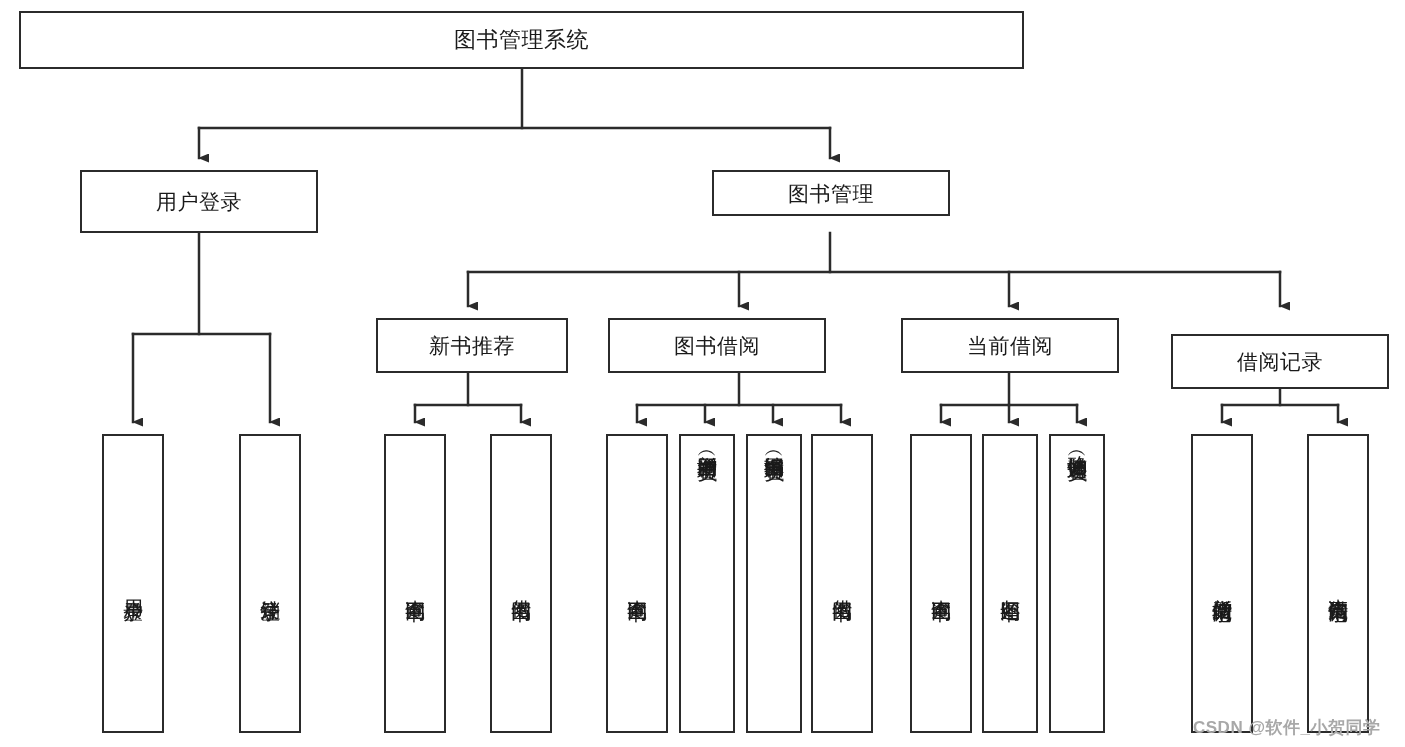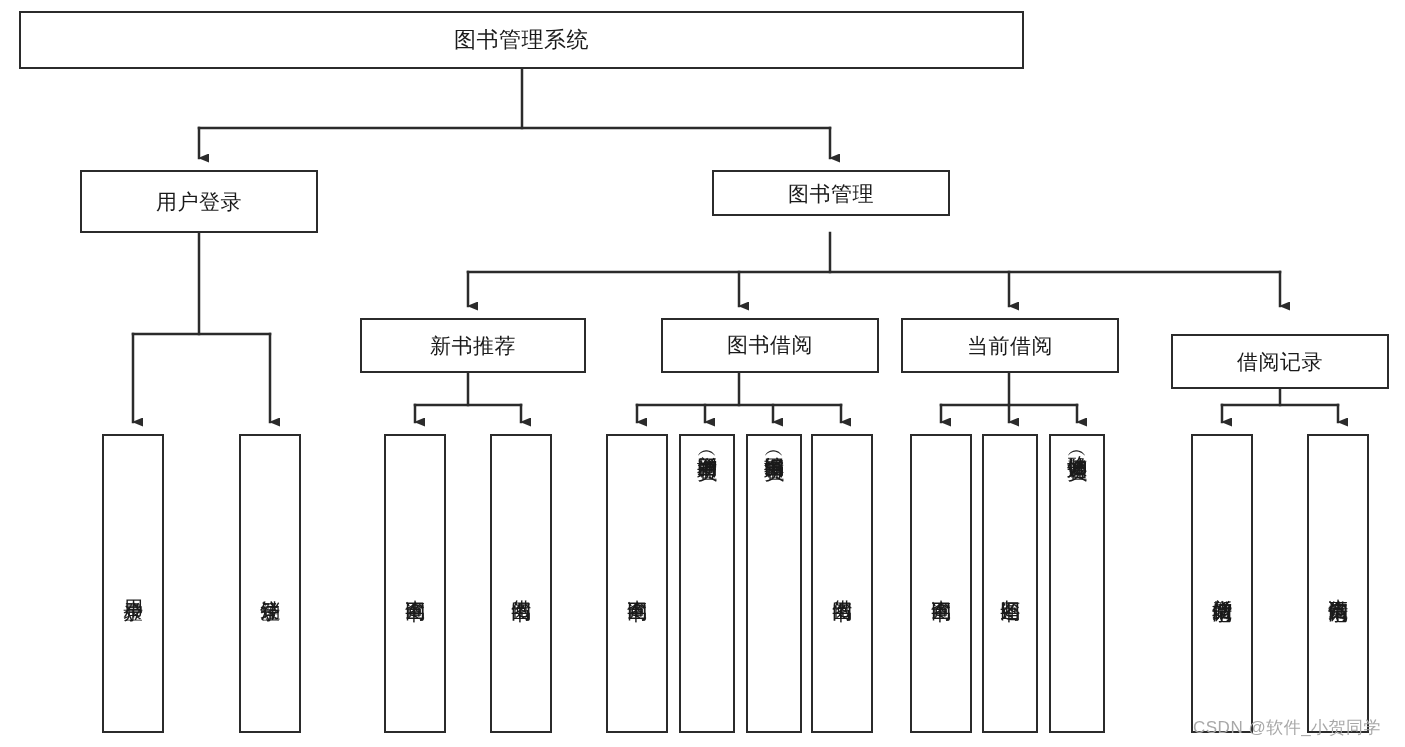--- a/index.html
+++ b/index.html
@@ -137,25 +137,25 @@
   </div>
 
   <div class="node-box" style="left:80px; top:170px; width:238px; height:63px;">
     <span class="node-label-h">用户登录</span>
   </div>
 
   <div class="node-box" style="left:712px; top:170px; width:238px; height:46px;">
     <span class="node-label-h">图书管理</span>
   </div>
 
-  <div class="node-box" style="left:360px; top:318px; width:226px; height:55px;">
+  <div class="node-box" style="left:376px; top:318px; width:192px; height:55px;">
     <span class="node-label-h">新书推荐</span>
   </div>
 
-  <div class="node-box" style="left:661px; top:318px; width:218px; height:55px;font-family:Liberation Serif, serif;">
+  <div class="node-box" style="left:608px; top:318px; width:218px; height:55px;">
     <span class="node-label-h">图书借阅</span>
   </div>
 
   <div class="node-box" style="left:901px; top:318px; width:218px; height:55px;">
     <span class="node-label-h">当前借阅</span>
   </div>
 
   <div class="node-box" style="left:1171px; top:334px; width:218px; height:55px;">
     <span class="node-label-h">借阅记录</span>
   </div>
@@ -205,15 +205,15 @@
   </div>
 
   <div class="leaf-box centered" style="left:1191px; top:434px; width:62px; height:299px;">
     <span class="node-label-v">新增借阅记录</span>
   </div>
 
   <div class="leaf-box centered" style="left:1307px; top:434px; width:62px; height:299px;">
     <span class="node-label-v">查询借阅记录</span>
   </div>
 
-  <div class="watermark" style="left:1193px; top:716px;">CSDN @软件_小贺同学</div>
+  <div class="watermark" style="left:1193px; top:716px;font-weight:bold;">CSDN @软件_小贺同学</div>
 
 </div>
 
 </body></html>

